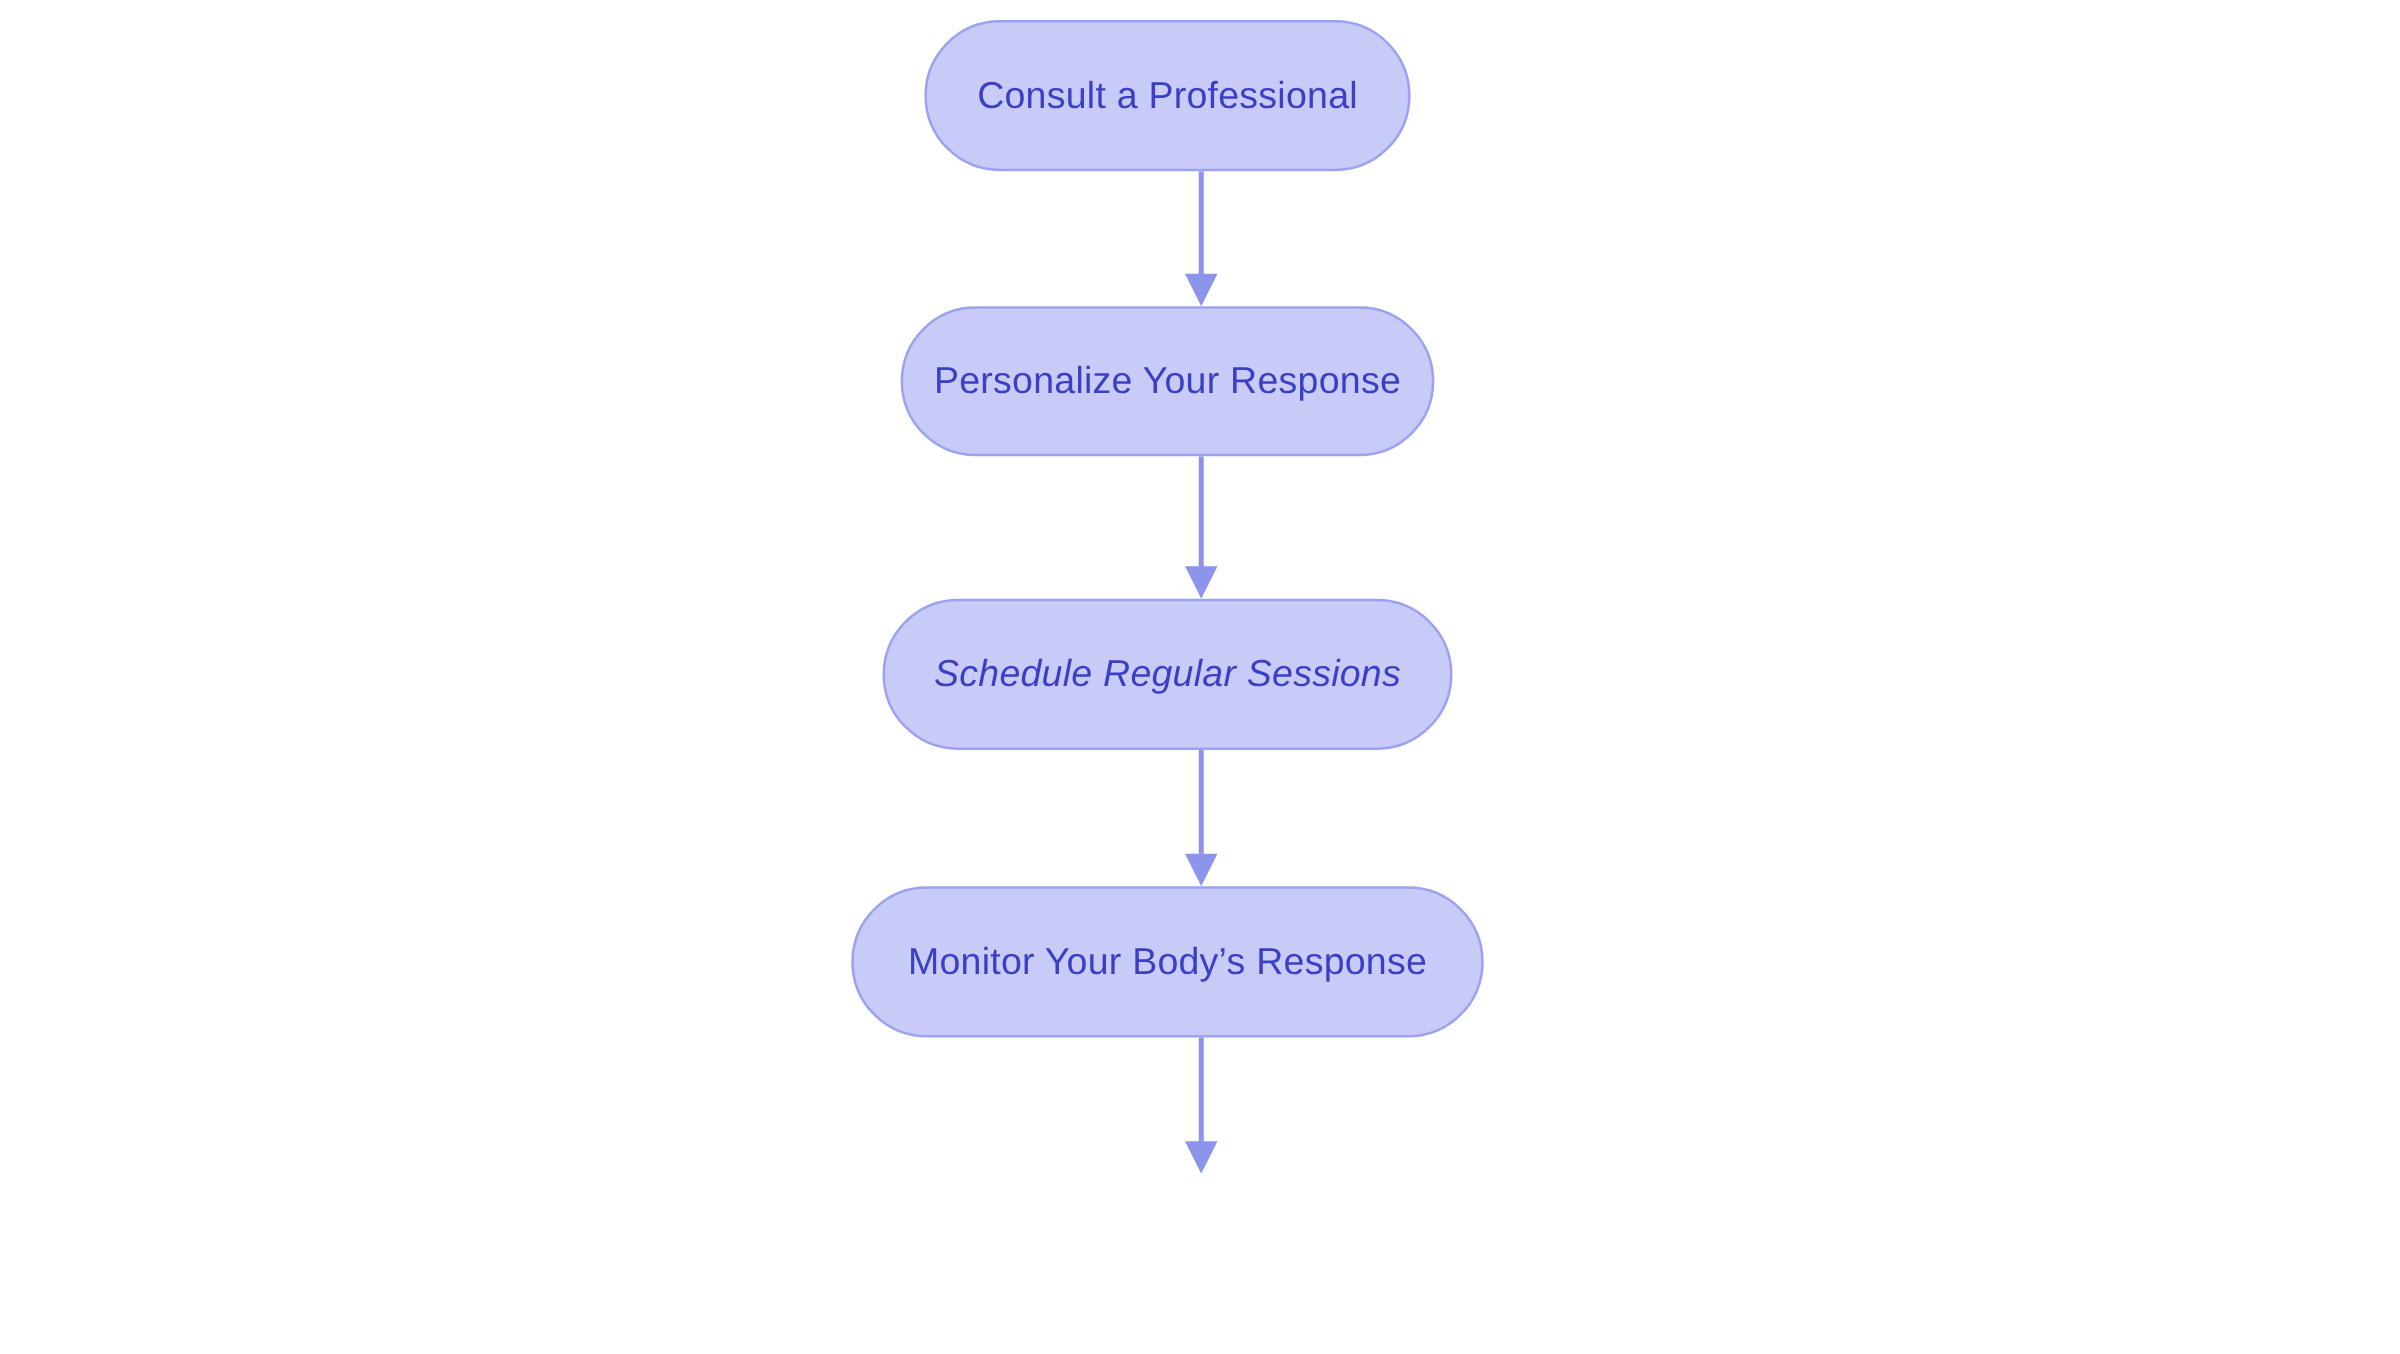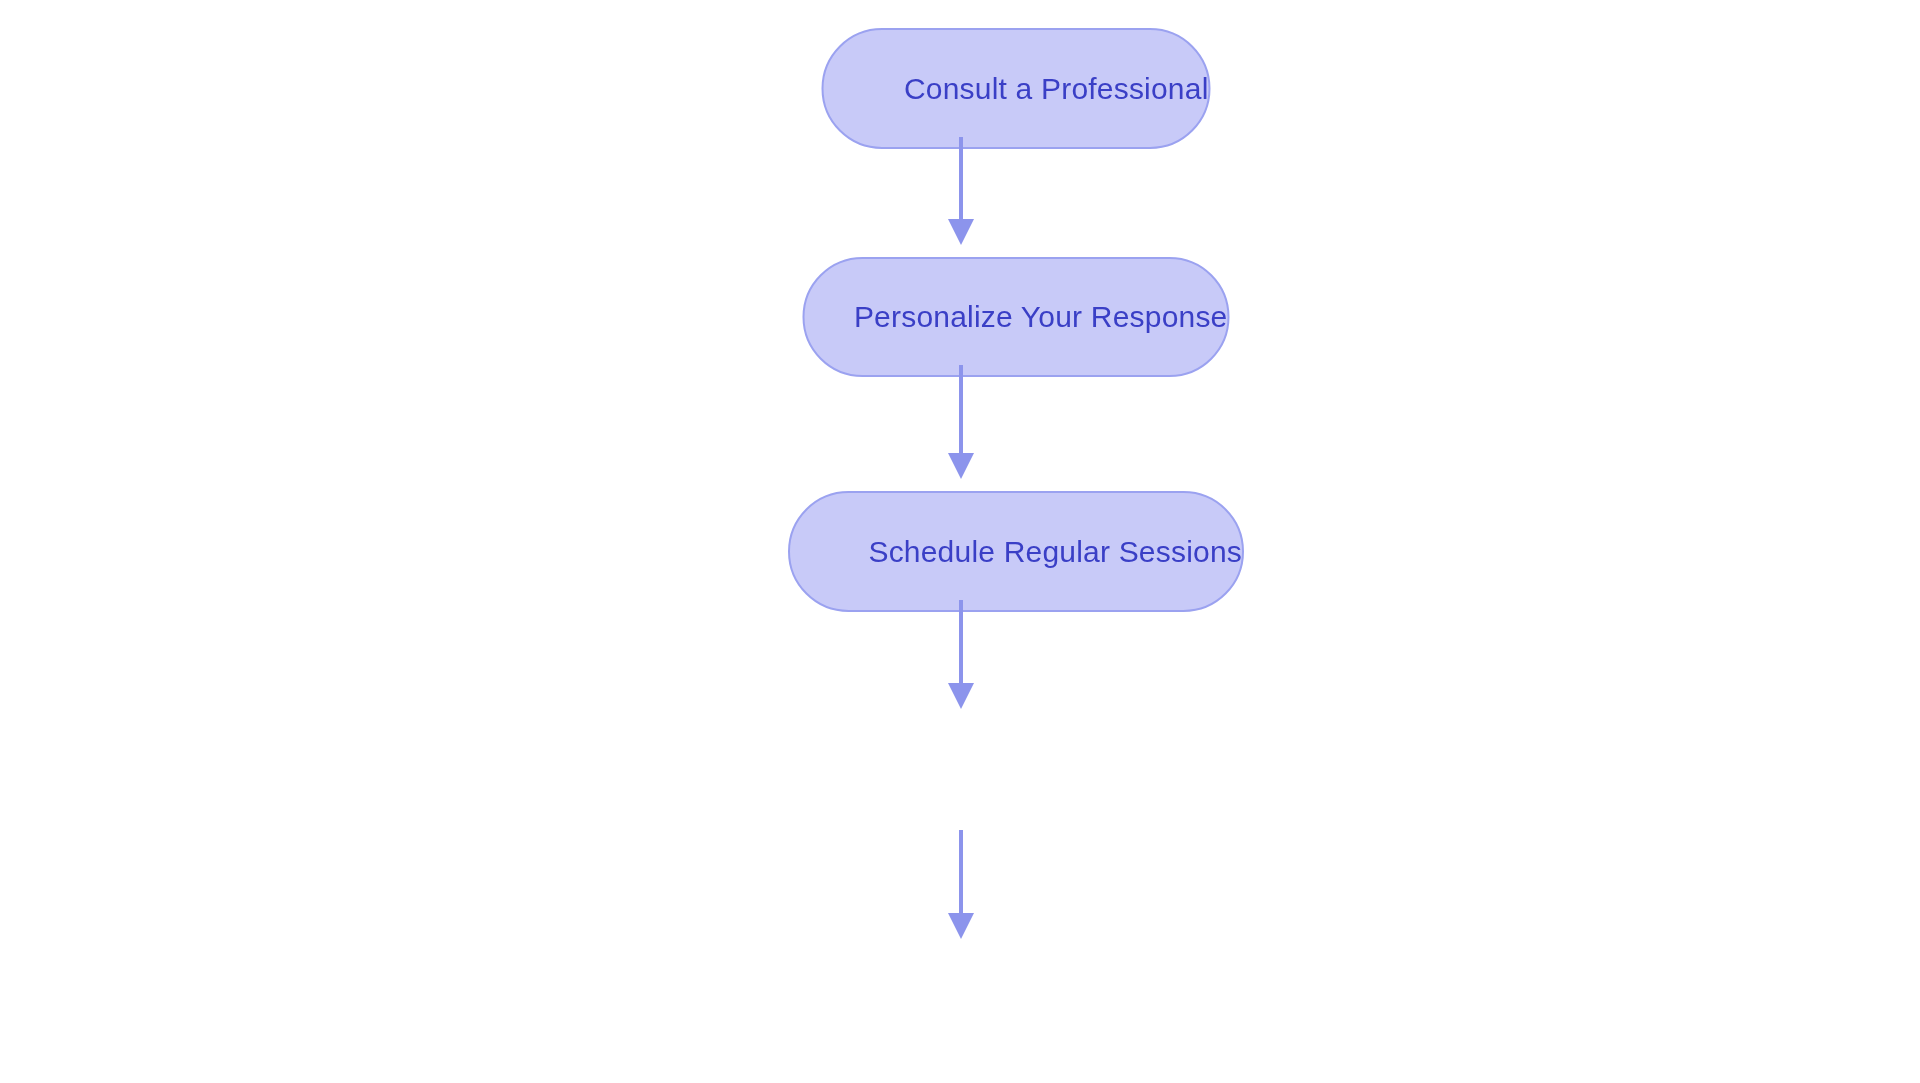--- a/index.html
+++ b/index.html
@@ -17,34 +17,33 @@
     font-family: "Liberation Sans", sans-serif;
     overflow: hidden;
   }
   .canvas {
     position: relative;
     width: 1920px;
     height: 1083px;
   }
   .node {
     position: absolute;
-    left: 1016px;
+    left: 934px;
     transform: translateX(-50%);
     height: 121px;
     background: var(--node-fill);
     border: 2px solid var(--node-border);
     border-radius: 62px;
     display: flex;
     align-items: center;
-    justify-content: flex-end;
-    margin-top: 12px;
+    justify-content: center;
   }
   .node-1 { top: 16px;  width: 389px; }
   .node-2 { top: 245px; width: 427px; height: 120px; }
-  .node-3 { top: 479px; width: 456px; }
+  .node-3 { top: 479px; width: 456px; font-style: italic; }
   .node-4 { top: 709px; width: 506px; }
   .node-5 { top: 939px; width: 432px; }
   .node-label {
     font-size: 30px;
     letter-spacing: 0.2px;
     color: var(--node-text);
     white-space: nowrap;
   }
   .arrow {
     position: absolute;
@@ -88,20 +87,23 @@
 
   <div class="node node-3">
     <span class="node-label">Schedule Regular Sessions</span>
   </div>
 
   <svg class="arrow arrow-3" width="28" height="109" viewBox="0 0 28 109">
     <line x1="14" y1="0" x2="14" y2="85"></line>
     <polygon points="1,83 27,83 14,109"></polygon>
   </svg>
 
+  <div class="node node-4">
+    <span class="node-label">Monitor Your Body’s Response</span>
+  </div>
 
   <svg class="arrow arrow-4" width="28" height="109" viewBox="0 0 28 109">
     <line x1="14" y1="0" x2="14" y2="85"></line>
     <polygon points="1,83 27,83 14,109"></polygon>
   </svg>
 
 
 </div>
 
 </body></html>

